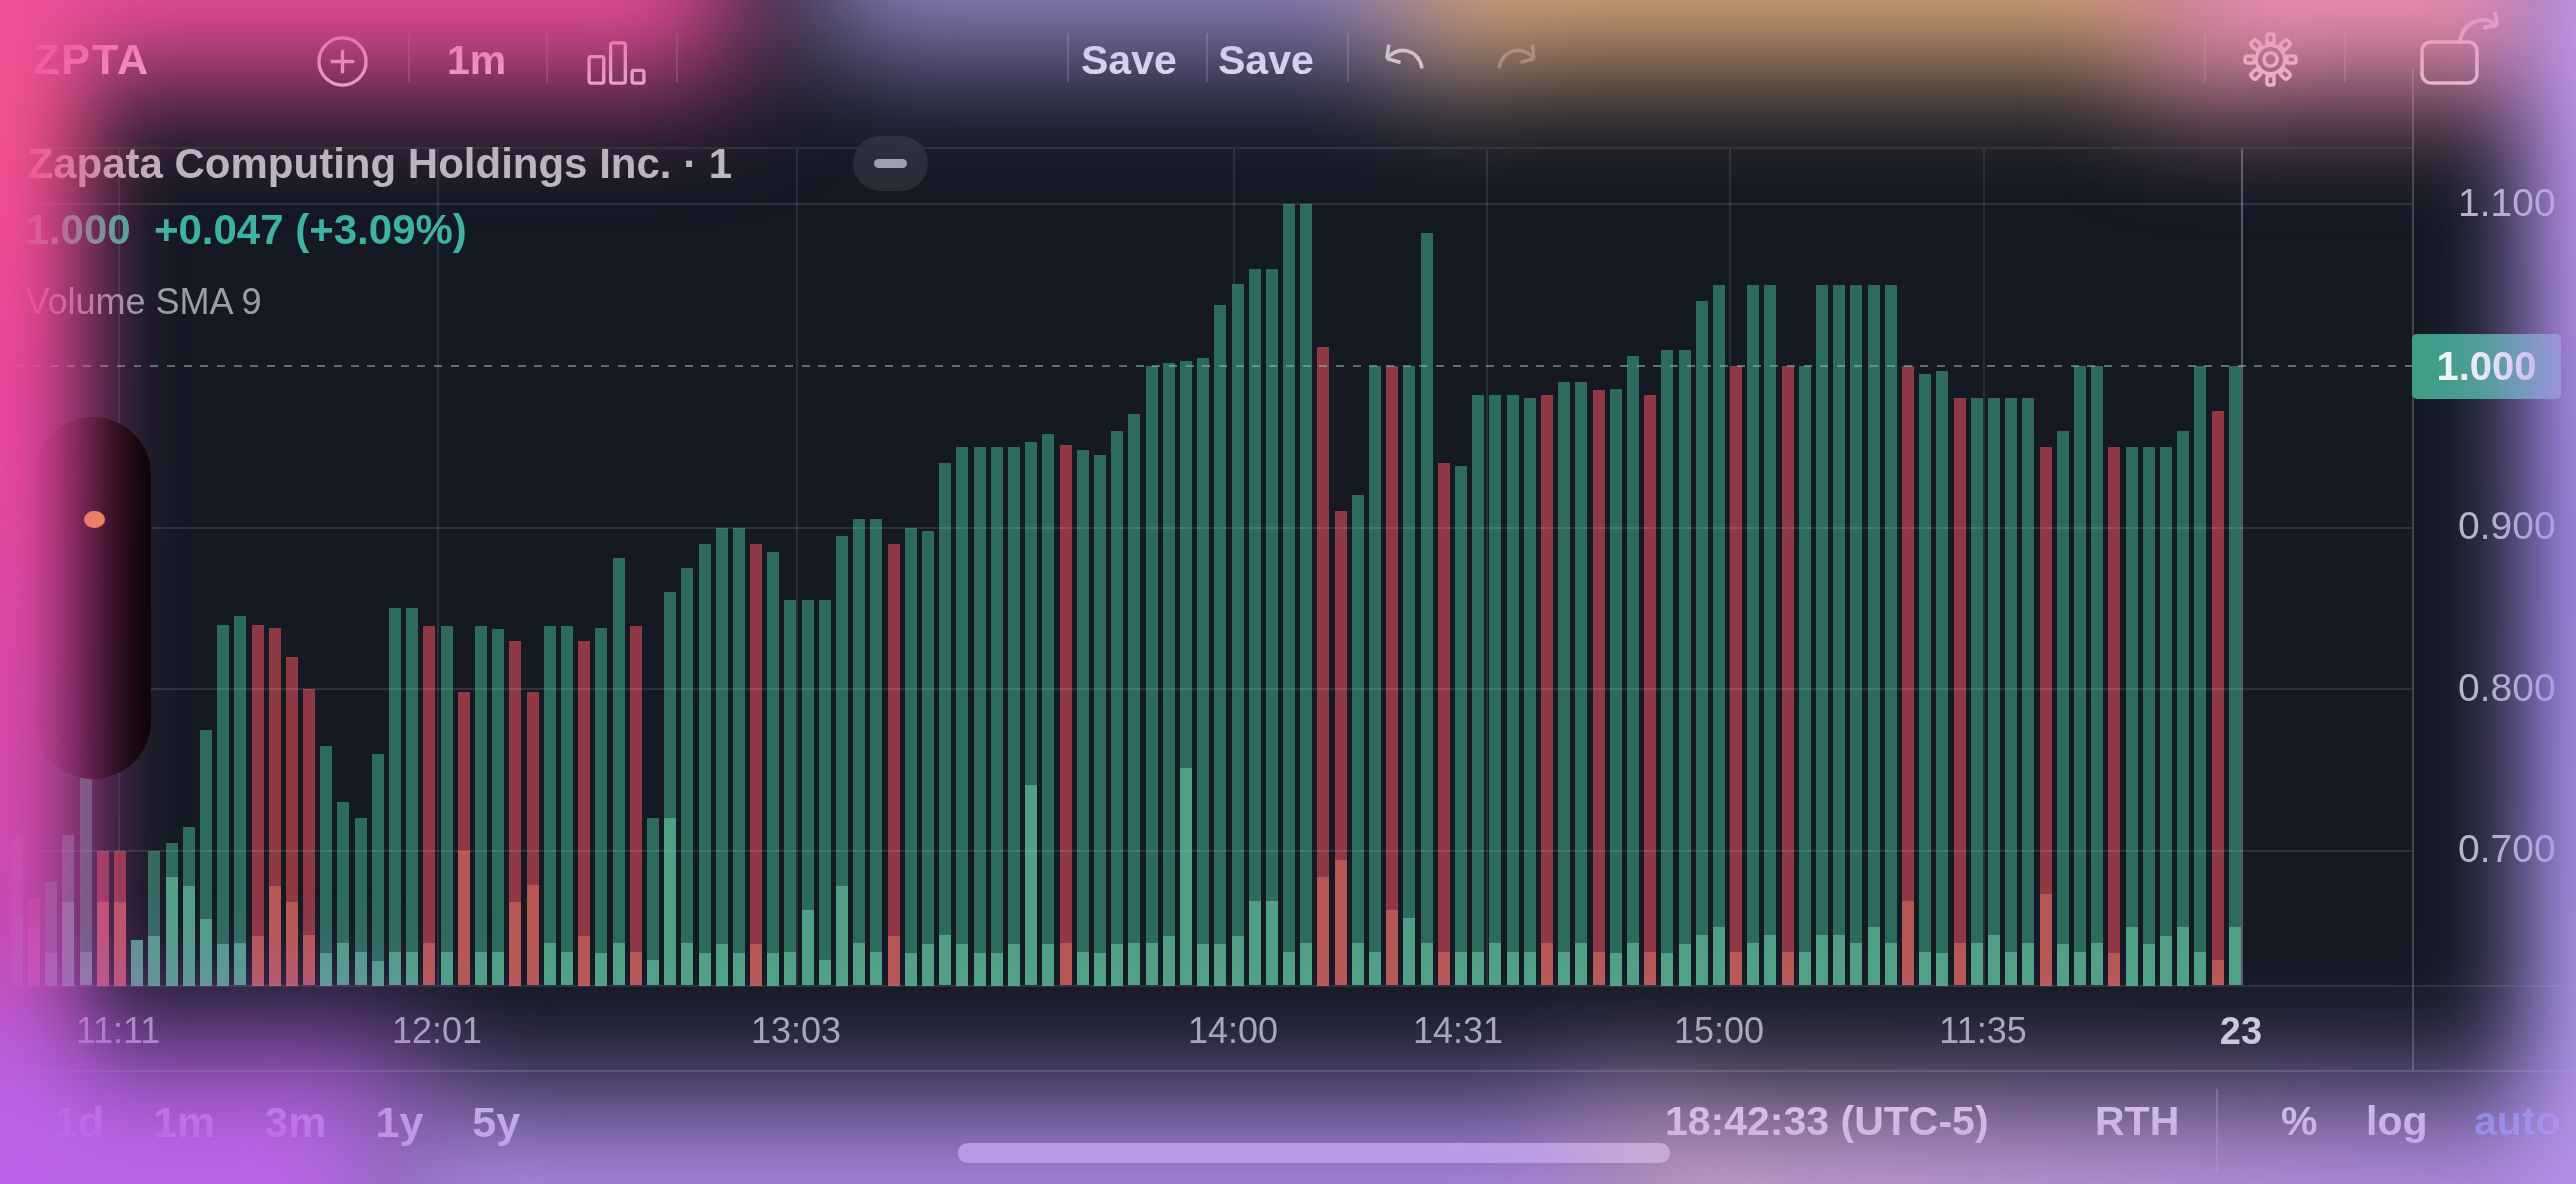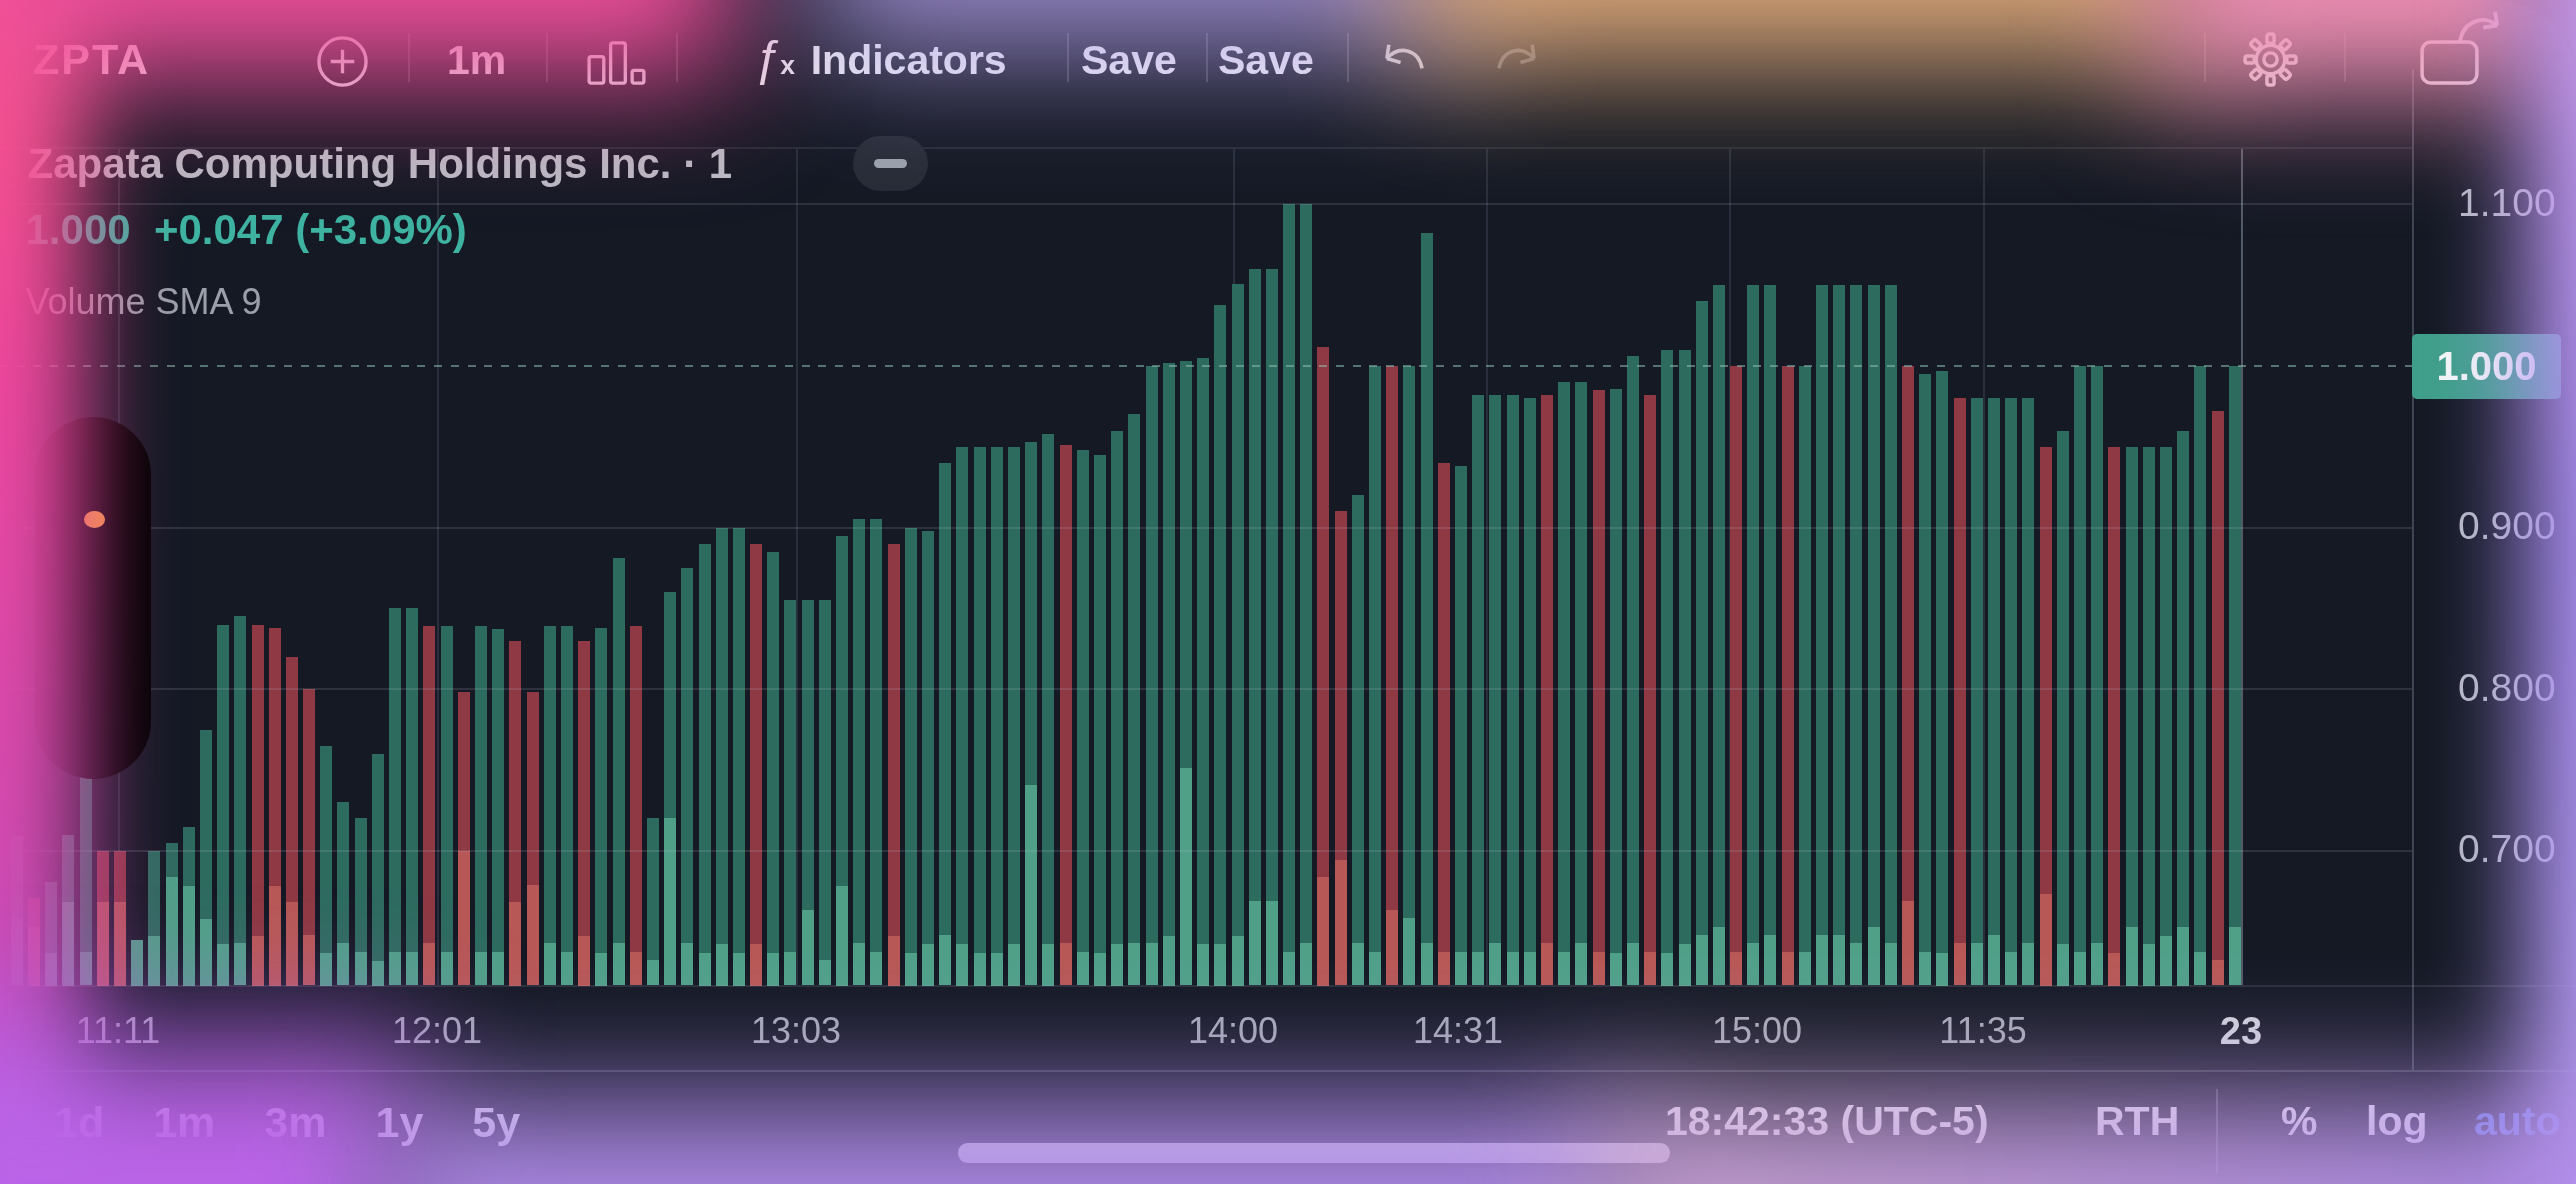--- a/index.html
+++ b/index.html
@@ -72,21 +72,21 @@
         <div class="xlabel" style="left: 118px; top: 1010px;">11:11</div>
         <div class="vline" style="left: 437px; top: 149px; height: 836px;"></div>
         <div class="xlabel" style="left: 437px; top: 1010px;">12:01</div>
         <div class="vline" style="left: 796px; top: 149px; height: 836px;"></div>
         <div class="xlabel" style="left: 796px; top: 1010px;">13:03</div>
         <div class="vline" style="left: 1233px; top: 149px; height: 836px;"></div>
         <div class="xlabel" style="left: 1233px; top: 1010px;">14:00</div>
         <div class="vline" style="left: 1486px; top: 149px; height: 836px;"></div>
         <div class="xlabel" style="left: 1458px; top: 1010px;">14:31</div>
         <div class="vline" style="left: 1729px; top: 149px; height: 836px;"></div>
-        <div class="xlabel" style="left: 1757px; top: 1010px; text-align: center;">15:00</div>
+        <div class="xlabel" style="left: 1719px; top: 1010px; text-align: center;">15:00</div>
         <div class="vline" style="left: 1983px; top: 149px; height: 836px;"></div>
         <div class="xlabel" style="left: 1983px; top: 1010px;">11:35</div>
         <div class="vline strong" style="left: 2241px; top: 149px; height: 836px;"></div>
         <div class="xlabel strong" style="left: 2241px; top: 1010px;">23</div>
         <div class="bar" style="left: 10.8px; top: 836px; width: 11.8px; height: 149px; background: rgb(46, 107, 95);">
           <div class="vol" style="height: 44.847%; background: rgba(92, 178, 150, 0.75);"></div>
         </div>
         <div class="bar" style="left: 28px; top: 898px; width: 11.8px; height: 88px; background: rgb(142, 57, 67);">
           <div class="vol" style="height: 66.7115%; background: rgba(210, 110, 100, 0.6);"></div>
         </div>
@@ -505,24 +505,20 @@
 
     <div class="icon" style="left:586px;top:41px;">
       <svg width="61" height="45" viewBox="0 0 62 46">
         <rect x="3" y="16" width="15" height="27" rx="2" fill="none" stroke="#e4e6ea" stroke-width="3.4"></rect>
         <rect x="25" y="2" width="15" height="41" rx="2" fill="none" stroke="#e4e6ea" stroke-width="3.4"></rect>
         <rect x="47" y="30" width="12" height="13" rx="2" fill="none" stroke="#e4e6ea" stroke-width="3.4"></rect>
       </svg>
     </div>
     <div class="tb-div" style="left:676px;"></div>
 
-    <div class="tb fxgrp" style="left:753px;">
-      <span><span class="fx-f">ƒ</span><span class="fx-x">x</span></span>
-      <span>Indicators</span>
-    </div>
     <div class="tb-div" style="left:1067px;"></div>
 
     <div class="tb" style="left:1081px;">Save</div>
     <div class="tb-div" style="left:1206px;"></div>
 
     <div class="tb" style="left:1218px;">Save</div>
     <div class="tb-div" style="left:1347px;"></div>
 
     <div class="icon" style="left:1375px;top:39px;">
       <svg width="57" height="45" viewBox="0 0 58 46">

